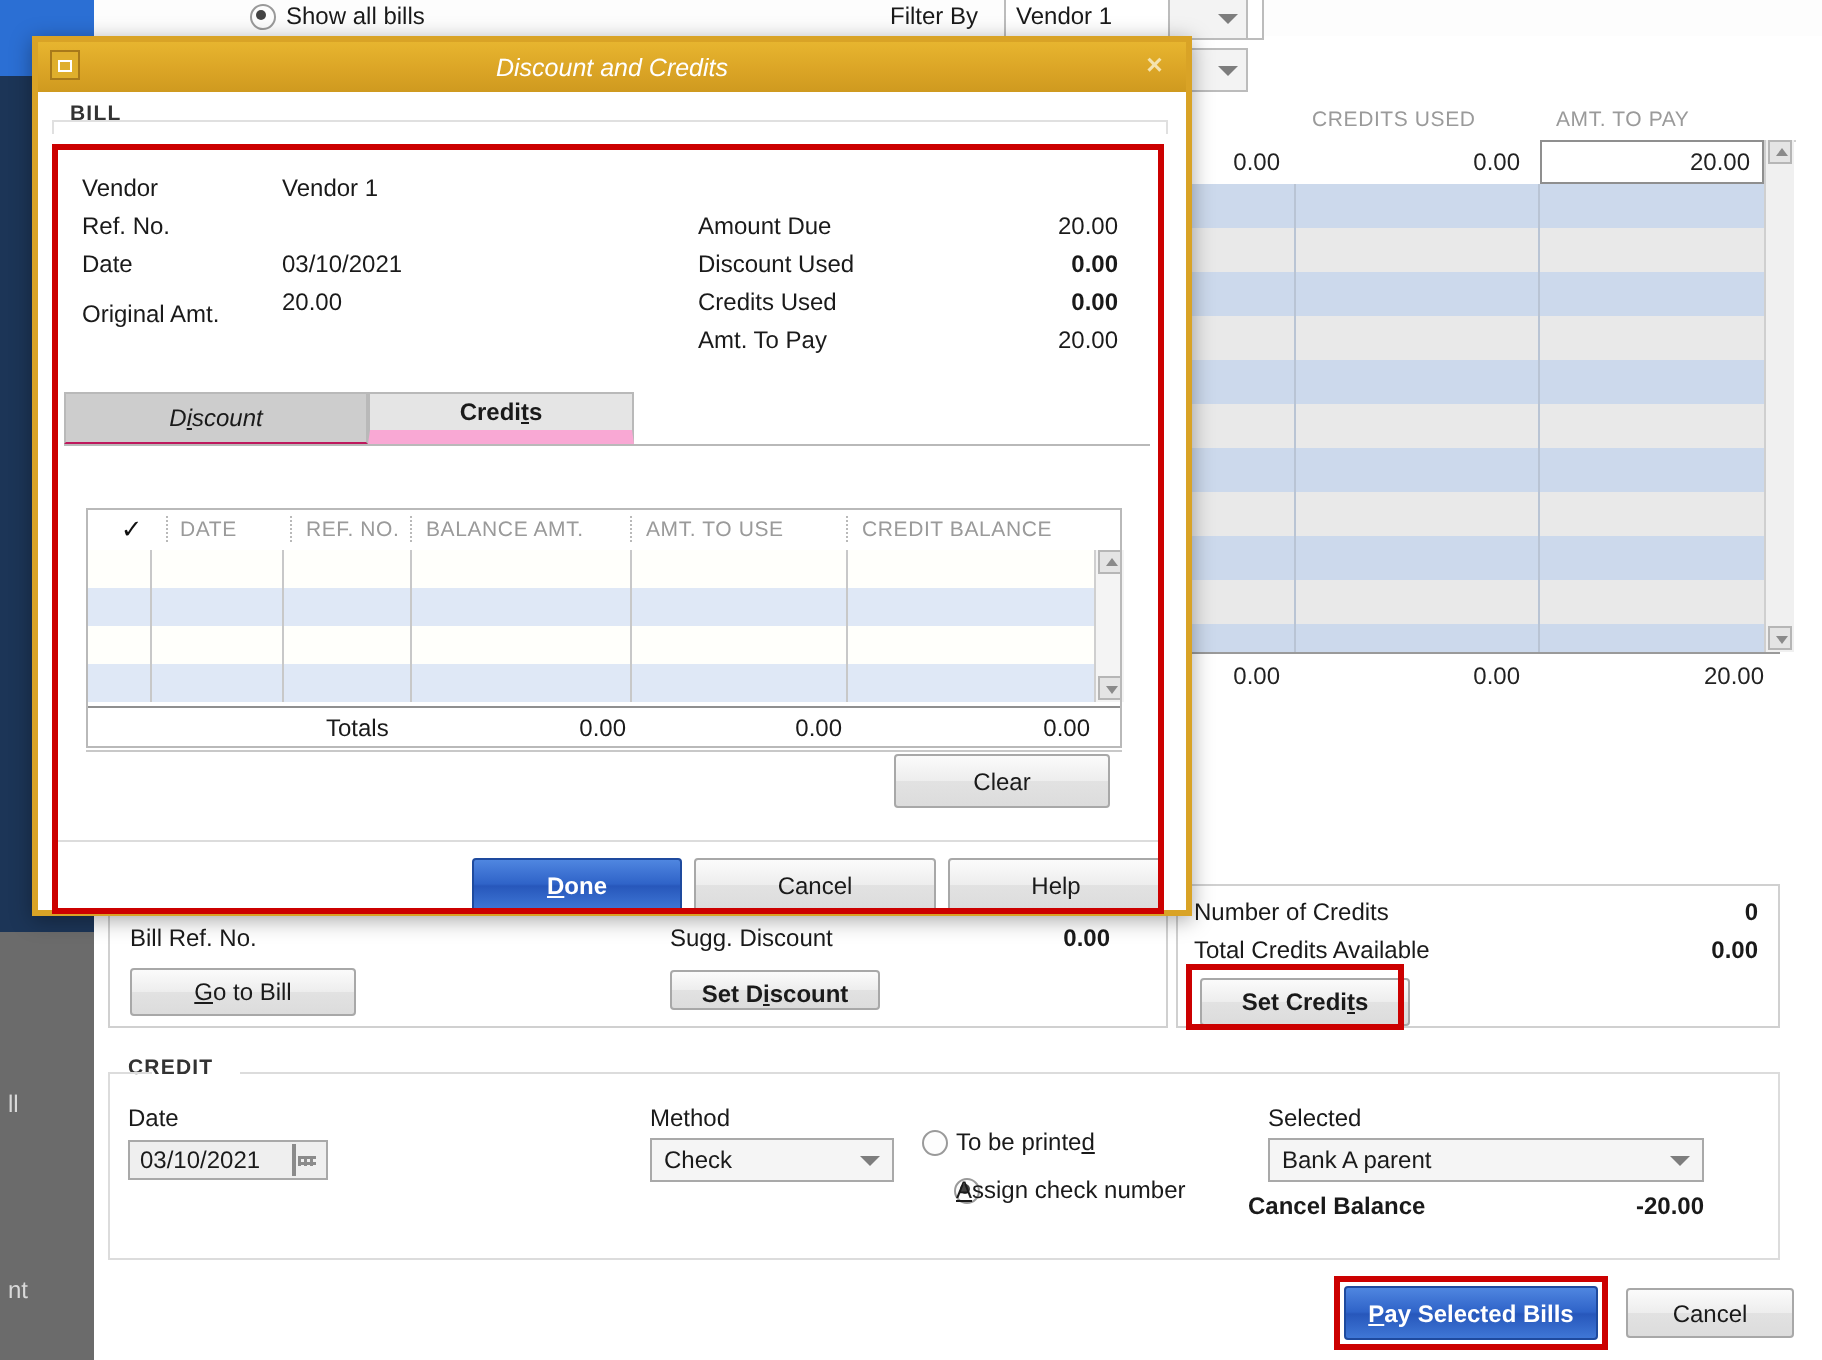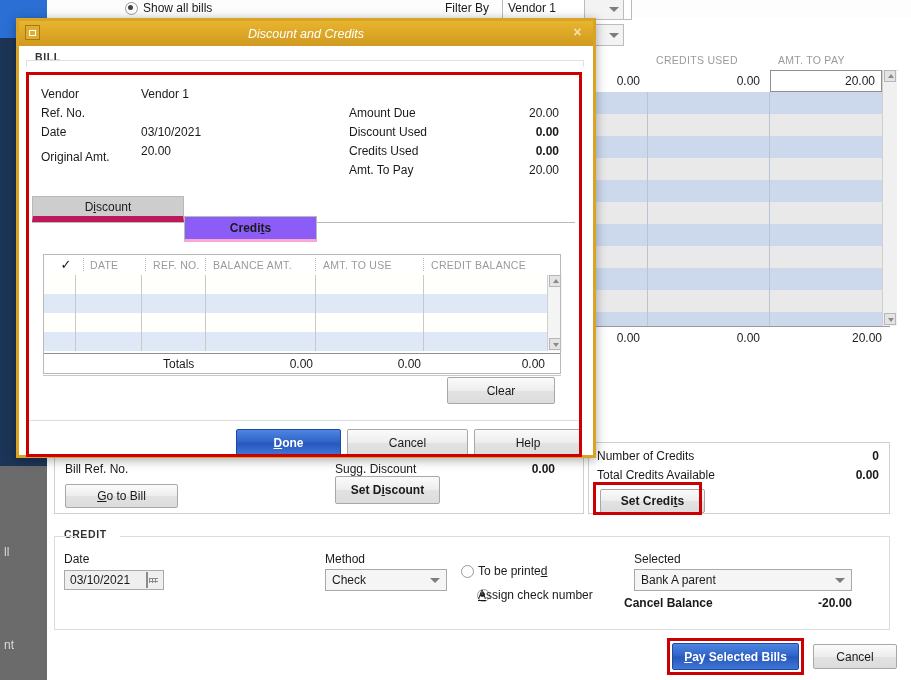--- a/index.html
+++ b/index.html
@@ -145,22 +145,22 @@
   #bill-box{left:7px;top:14px;width:556px;height:6px;border:1px solid #e0e0e0;border-bottom:none;}
 
   #bill-annot{left:7px;top:26px;width:556px;height:385px;}
 
   
   .tab{
     position:absolute;height:26px;box-sizing:border-box;
     display:flex;align-items:center;justify-content:center;
     font-size:12px;border:1px solid #b9b9b9;
   }
-  .tab.inactive{background:#cdcdcd;color:#1a1a1a;border-bottom:6px solid #be185d;}
-  .tab.active{background:#8b5cf6;color:#1a1a1a;font-weight:bold;border-bottom:3px solid #f9a8d4;margin-top:20px;}
+  .tab.inactive{background:#cdcdcd;color:#1a1a1a;border-bottom:1px solid #be185d;font-style:italic;}
+  .tab.active{background:#e5e5e5;color:#1a1a1a;font-weight:bold;border-bottom:7px solid #f9a8d4;}
   #tabstrip-line{position:absolute;left:13px;top:176px;width:543px;height:1px;background:#b9b9b9;}
 
   
   #cg{position:absolute;left:24px;top:208px;width:518px;height:127px;}
   #cg-head{
     position:absolute;left:0;top:0;width:518px;height:21px;background:#ffffff;
     border-bottom:1px solid #b9b9b9;
   }
   .cg-h{
     position:absolute;top:0;height:21px;display:flex;align-items:center;
@@ -268,21 +268,21 @@
   </div>
 
   
   <div class="panel" style="left:54px;top:452px;width:530px;height:62px;">
     <span class="abs lbl" style="left:10px;top:9px;">Bill Ref. No.</span>
     <div class="abs btn plain" style="left:10px;top:31px;width:113px;height:24px;">
       <span><span class="u">G</span>o to Bill</span>
     </div>
     <span class="abs lbl" style="left:280px;top:9px;">Sugg. Discount</span>
     <span class="abs lbl bold num-r" style="left:430px;top:9px;width:70px;">0.00</span>
-    <div class="abs btn" style="left:280px;top:23px;width:105px;height:28px;">
+    <div class="abs btn" style="left:280px;top:32px;width:105px;height:20px;align-items:flex-end;">
       <span>Set D<span class="u">i</span>scount</span>
     </div>
   </div>
 
   <div class="panel" style="left:588px;top:442px;width:302px;height:72px;">
     <span class="abs lbl" style="left:8px;top:6px;">Number of Credits</span>
     <span class="abs lbl bold num-r" style="left:200px;top:6px;width:90px;">0</span>
     <span class="abs lbl" style="left:8px;top:25px;">Total Credits Available</span>
     <span class="abs lbl bold num-r" style="left:200px;top:25px;width:90px;">0.00</span>
     <div class="abs btn" style="left:11px;top:46px;width:105px;height:24px;">

